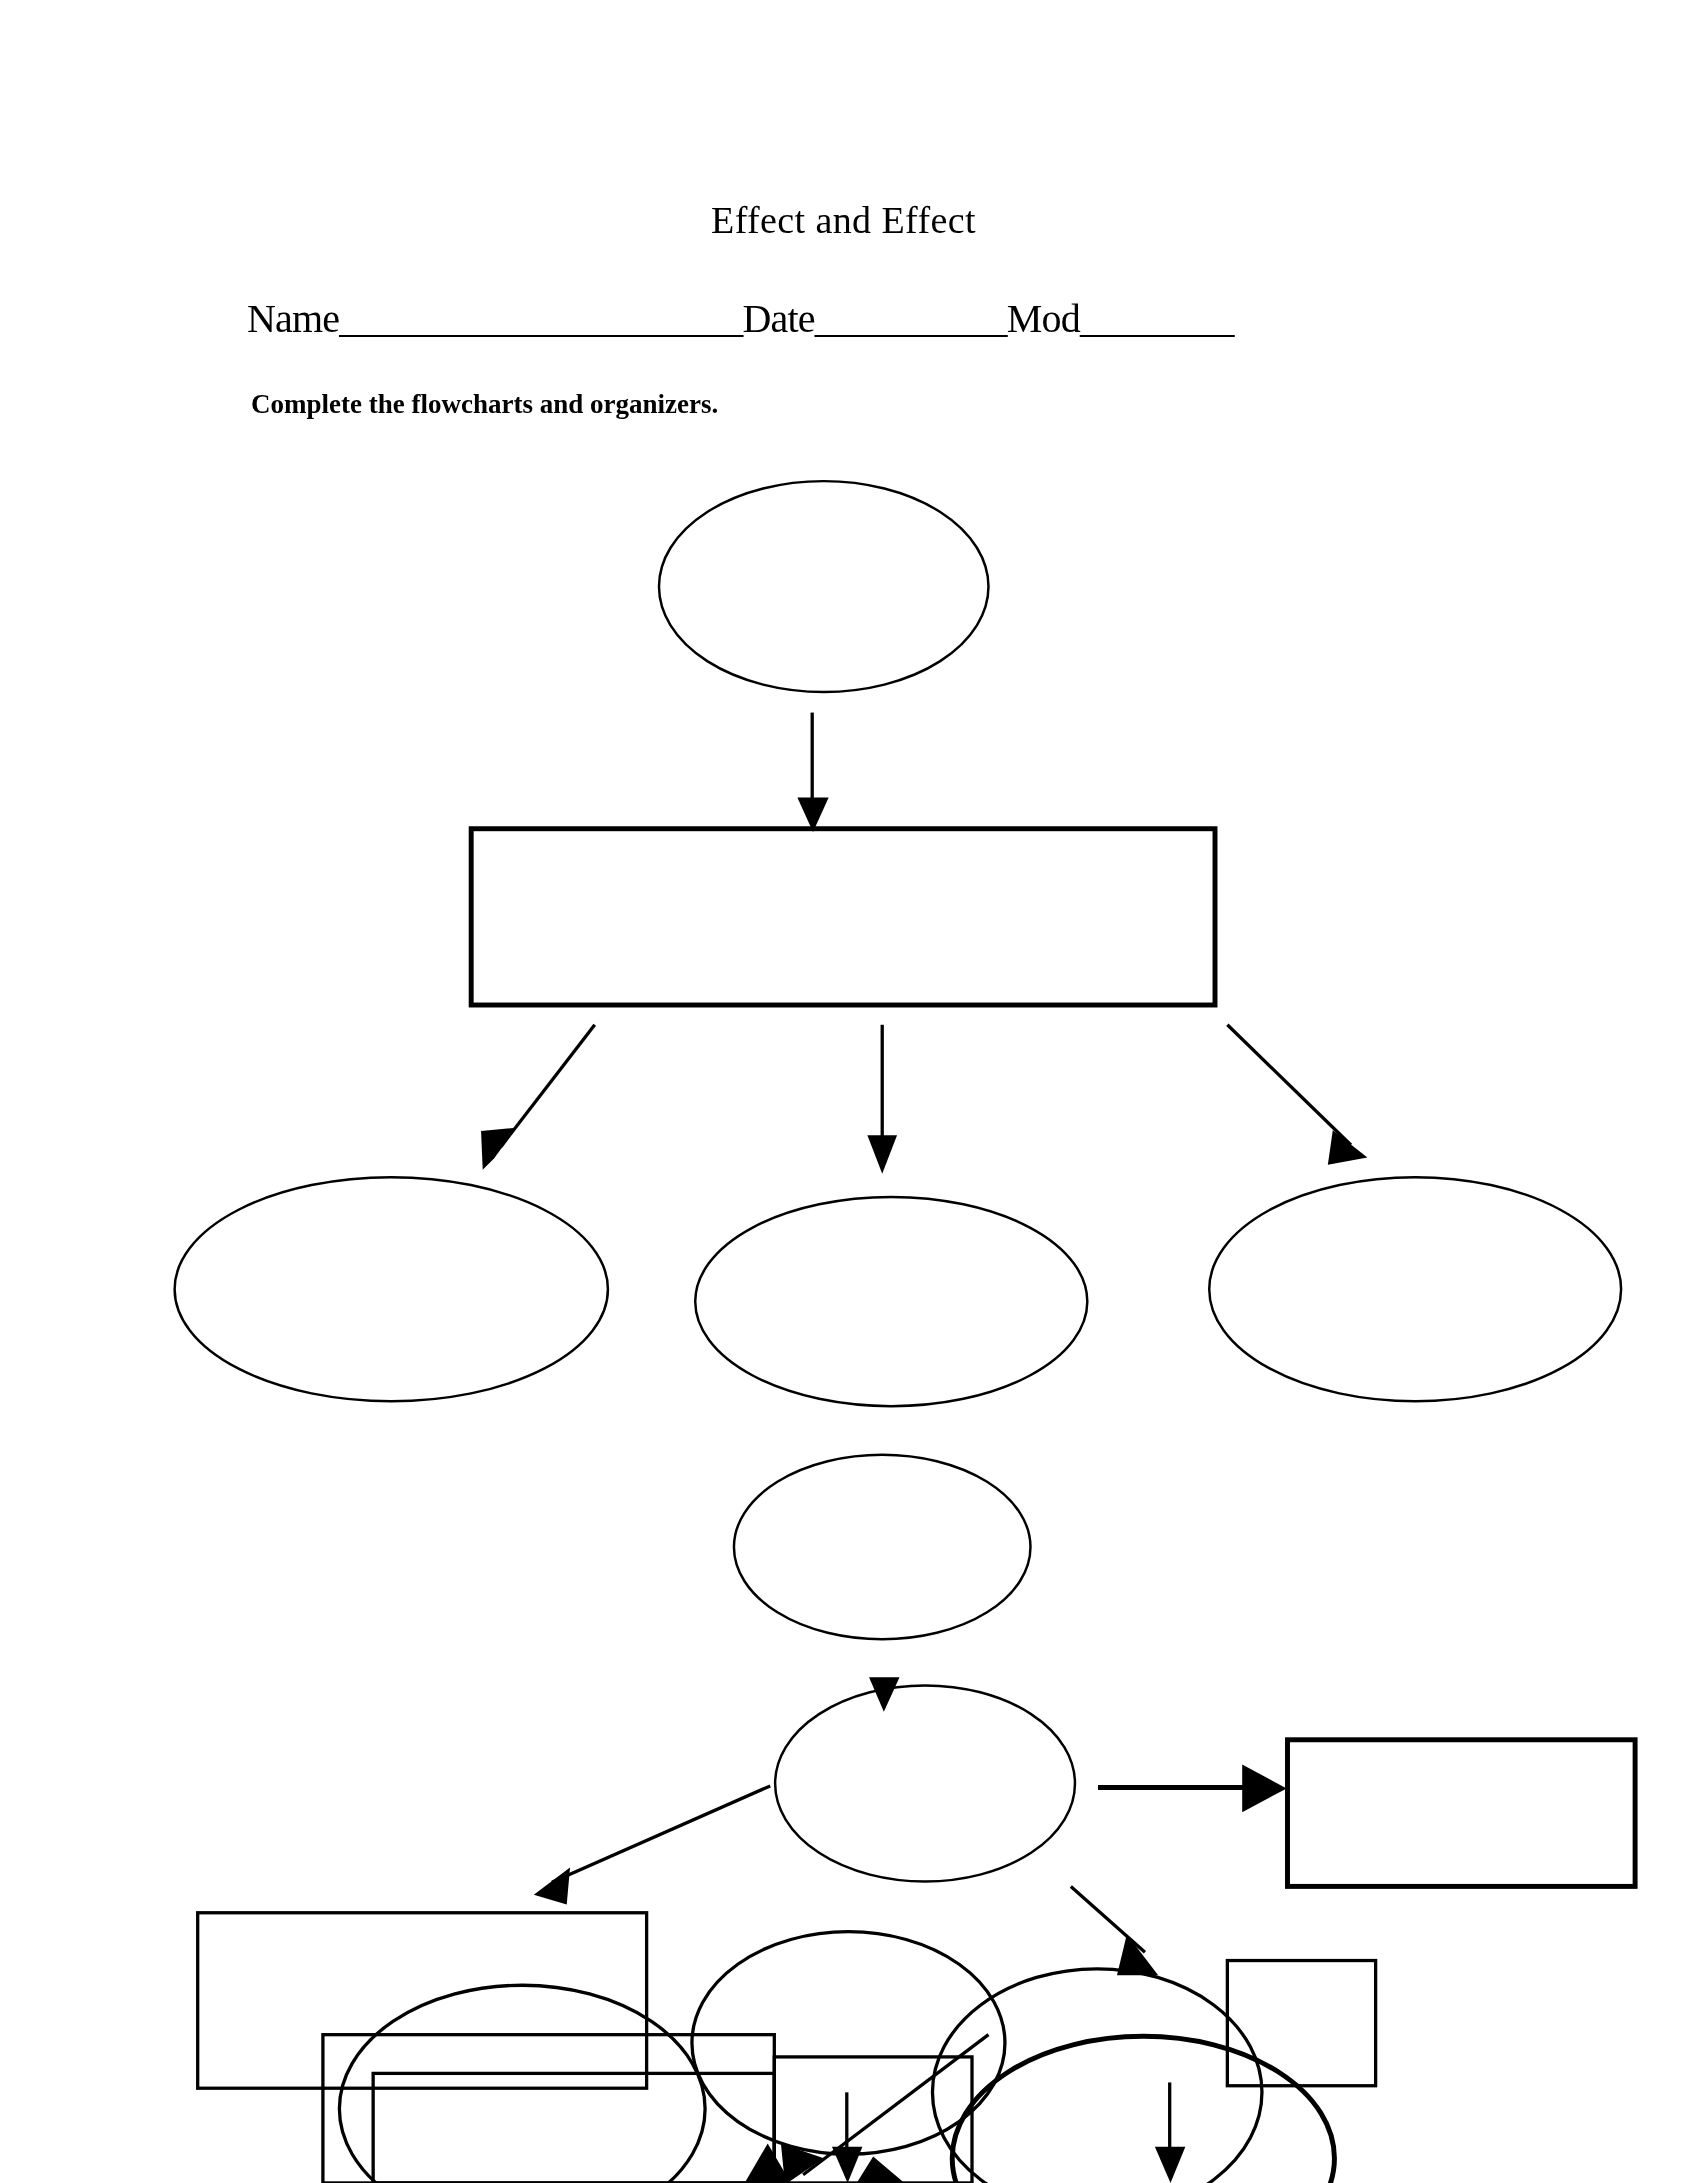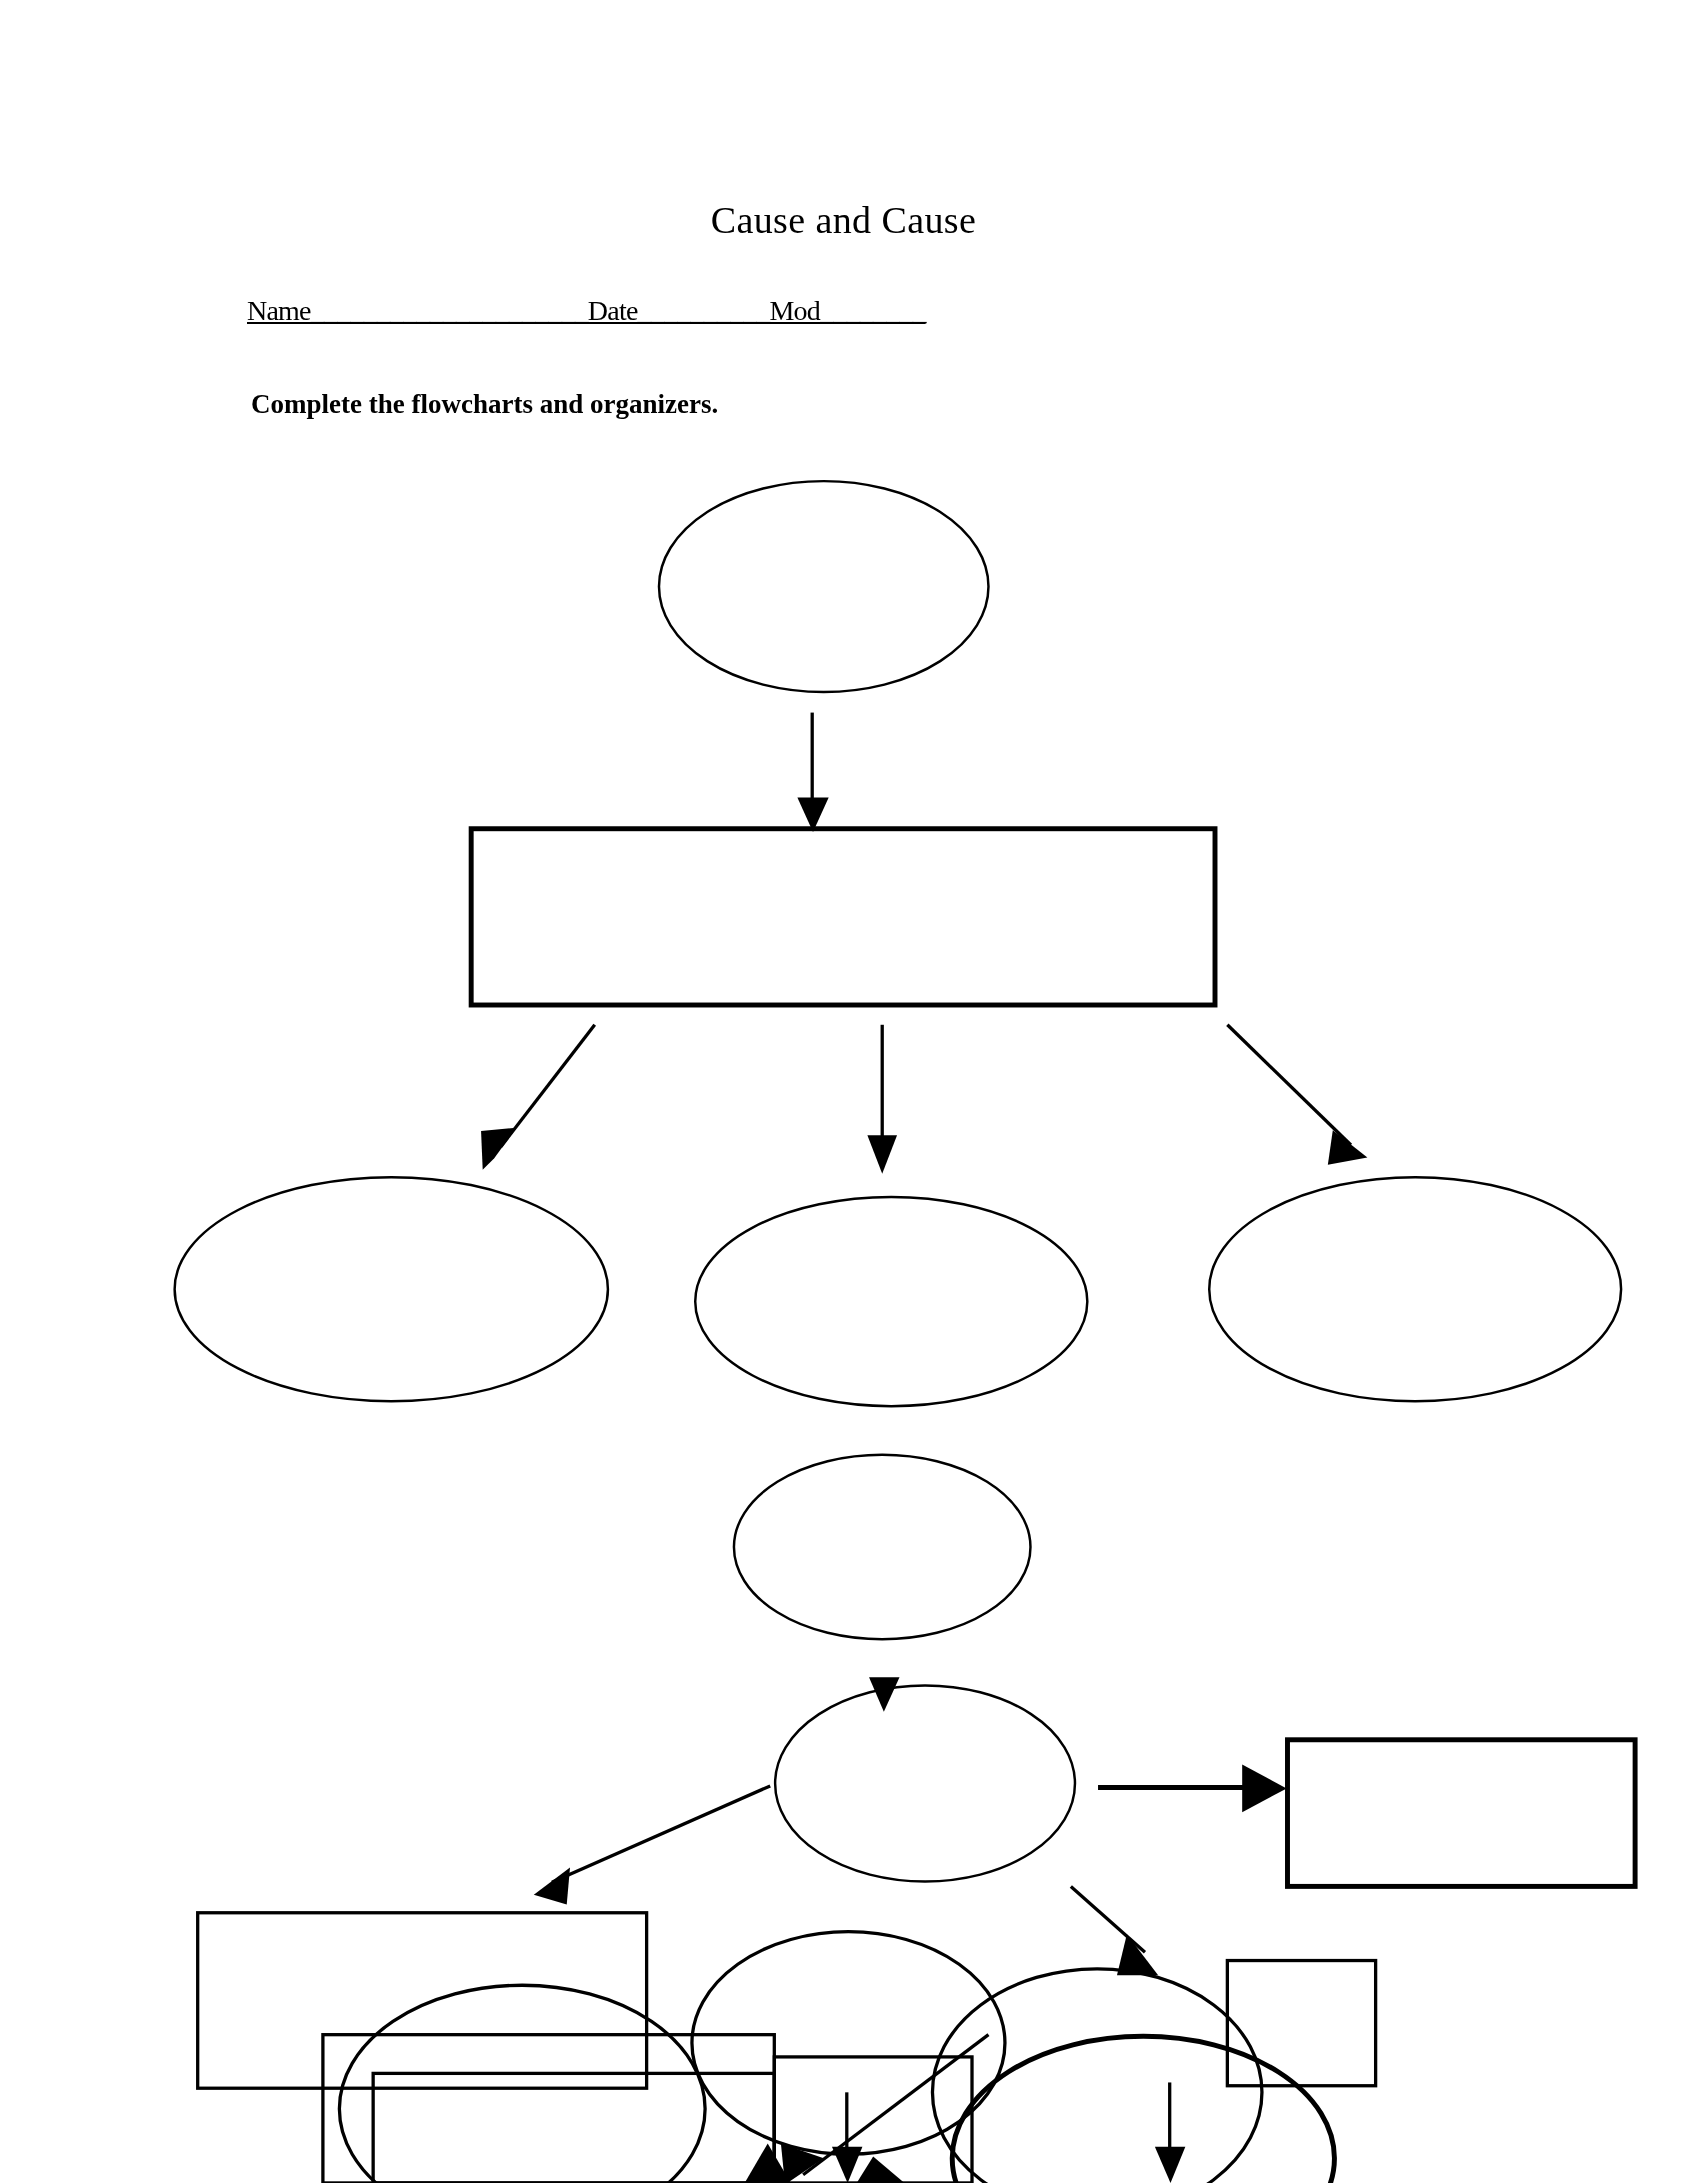--- a/index.html
+++ b/index.html
@@ -25,24 +25,23 @@
     width: 1687px;
     text-align: center;
     font-size: 38px;
     letter-spacing: 0.4px;
     white-space: pre;
   }
   #idline {
     position: absolute;
     left: 247px;
     top: 295px;
-    font-size: 28px;
+    font-size: 40px;
     white-space: pre;
     letter-spacing: -0.8px;
-    text-decoration: underline;
   }
   #instructions {
     position: absolute;
     left: 251px;
     top: 389px;
     font-size: 27px;
     white-space: pre;
     font-weight: bold;
   }
   
@@ -57,21 +56,21 @@
   #figure .thin { stroke-width: 3; }
   #figure .med  { stroke-width: 4; }
   #figure .thick{ stroke-width: 6; }
   #figure .solidhead { fill: #000000; stroke: none; }
 </style>
 </head>
 <body>
 
 <div id="page">
 
-  <div id="title">Cause and Cause</div>
+  <div id="title">Effect and Effect</div>
 
   <div id="idline">Name_____________________Date__________Mod________</div>
 
   <div id="instructions">Complete the flowcharts and organizers.</div>
 
   <svg id="figure" viewBox="0 0 2048 2650">
 
     <ellipse class="shape thin" cx="1000" cy="712" rx="200" ry="128"></ellipse>
 
     <g>

